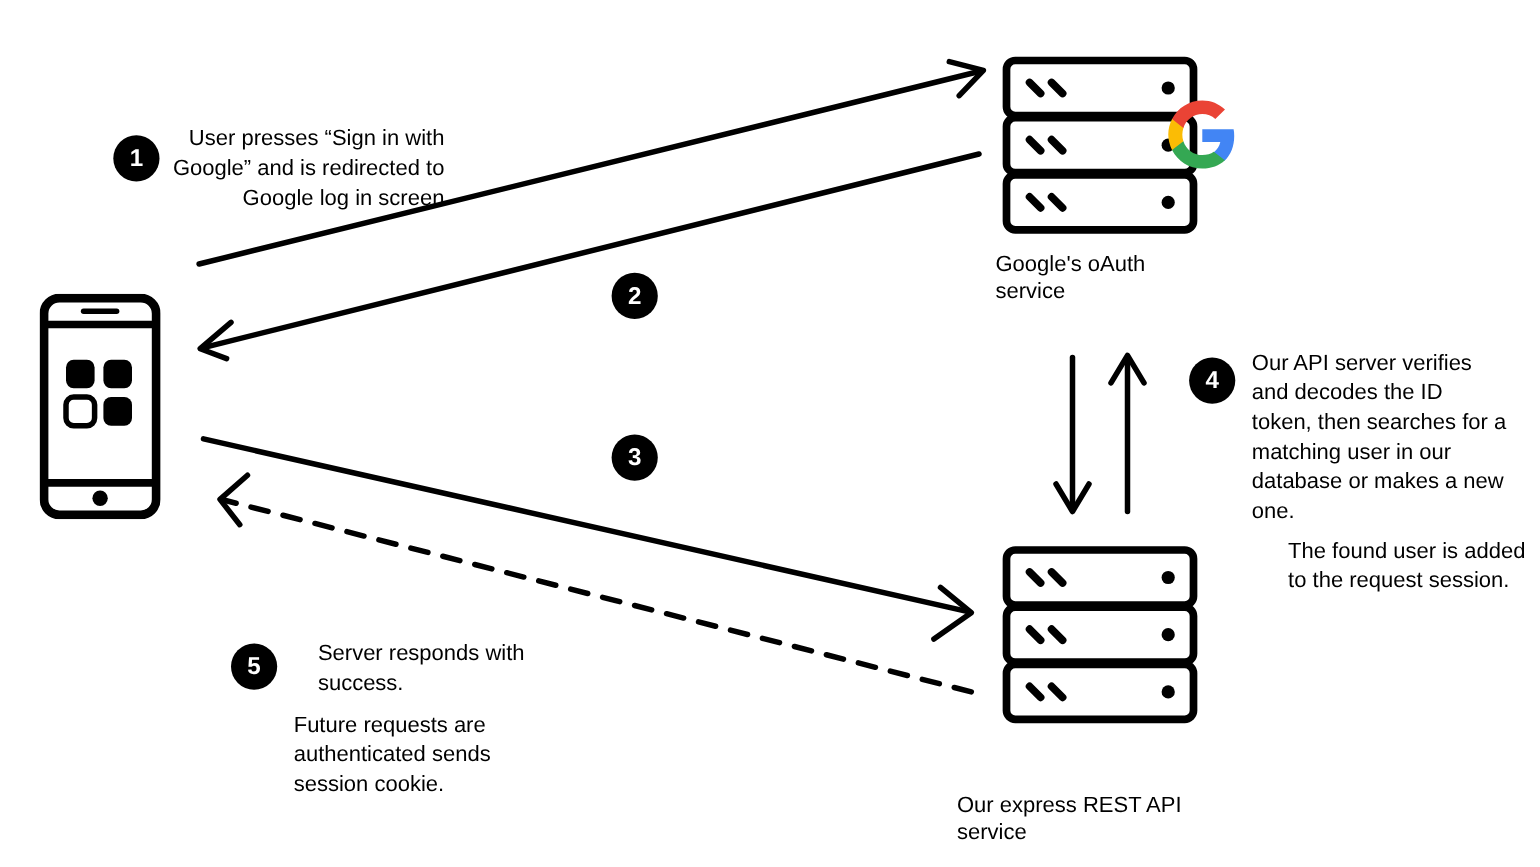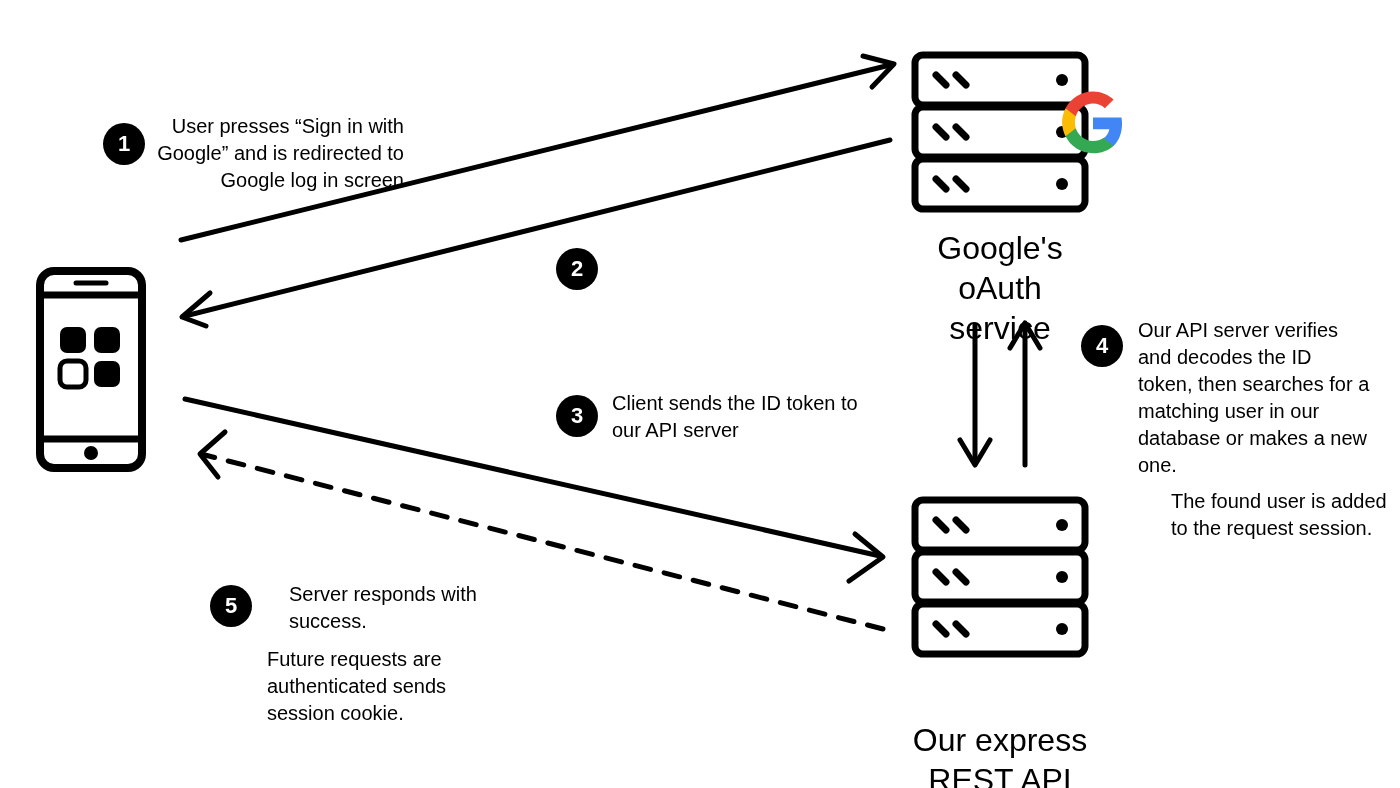--- a/index.html
+++ b/index.html
@@ -27,22 +27,22 @@
     font-size: 22px;
     display: flex;
     align-items: center;
     justify-content: center;
   }
   .step-text {
     font-size: 20px;
     line-height: 1.35;
   }
   .node-label {
-    font-size: 32px;
-    text-align: center;
+    font-size: 20px;
+    text-align: left;
     line-height: 1.25;
   }
   svg { display: block; }
 </style>
 </head>
 <body>
 
 <div class="canvas">
 
   <svg class="abs" style="left:0;top:0" width="1400" height="788">
@@ -151,21 +151,20 @@
   </div>
   <div class="abs node-label" style="left:870px; top:672px; width:260px; white-space:pre-line;margin-top:48px;">Our express REST API
 service</div>
 
   <div class="abs step-badge" style="left:103px; top:123px;">1</div>
   <div class="abs step-text" style="left:144px; top:113px; width:260px;text-align:right;">User presses “Sign in with Google” and is redirected to Google log in screen</div>
 
   <div class="abs step-badge" style="left:556px; top:248px;">2</div>
 
   <div class="abs step-badge" style="left:556px; top:395px;">3</div>
-  <div class="abs step-text" style="left:612px; top:390px; width:270px;">Client sends the ID token to our API server</div>
 
   <div class="abs step-badge" style="left:1081px; top:325px;">4</div>
   <div class="abs step-text" style="left:1138px; top:317px; width:232px;">Our API server verifies and decodes the ID token, then searches for a matching user in our database or makes a new one.</div>
   <div class="abs step-text" style="left:1138px; top:488px; width:232px;margin-left:33px;">The found user is added to the request session.</div>
 
   <div class="abs step-badge" style="left:210px; top:585px;">5</div>
   <div class="abs step-text" style="left:267px; top:581px; width:240px;margin-left:22px;">Server responds with success.</div>
   <div class="abs step-text" style="left:267px; top:646px; width:250px;">Future requests are authenticated sends session cookie.</div>
 
 </div>

